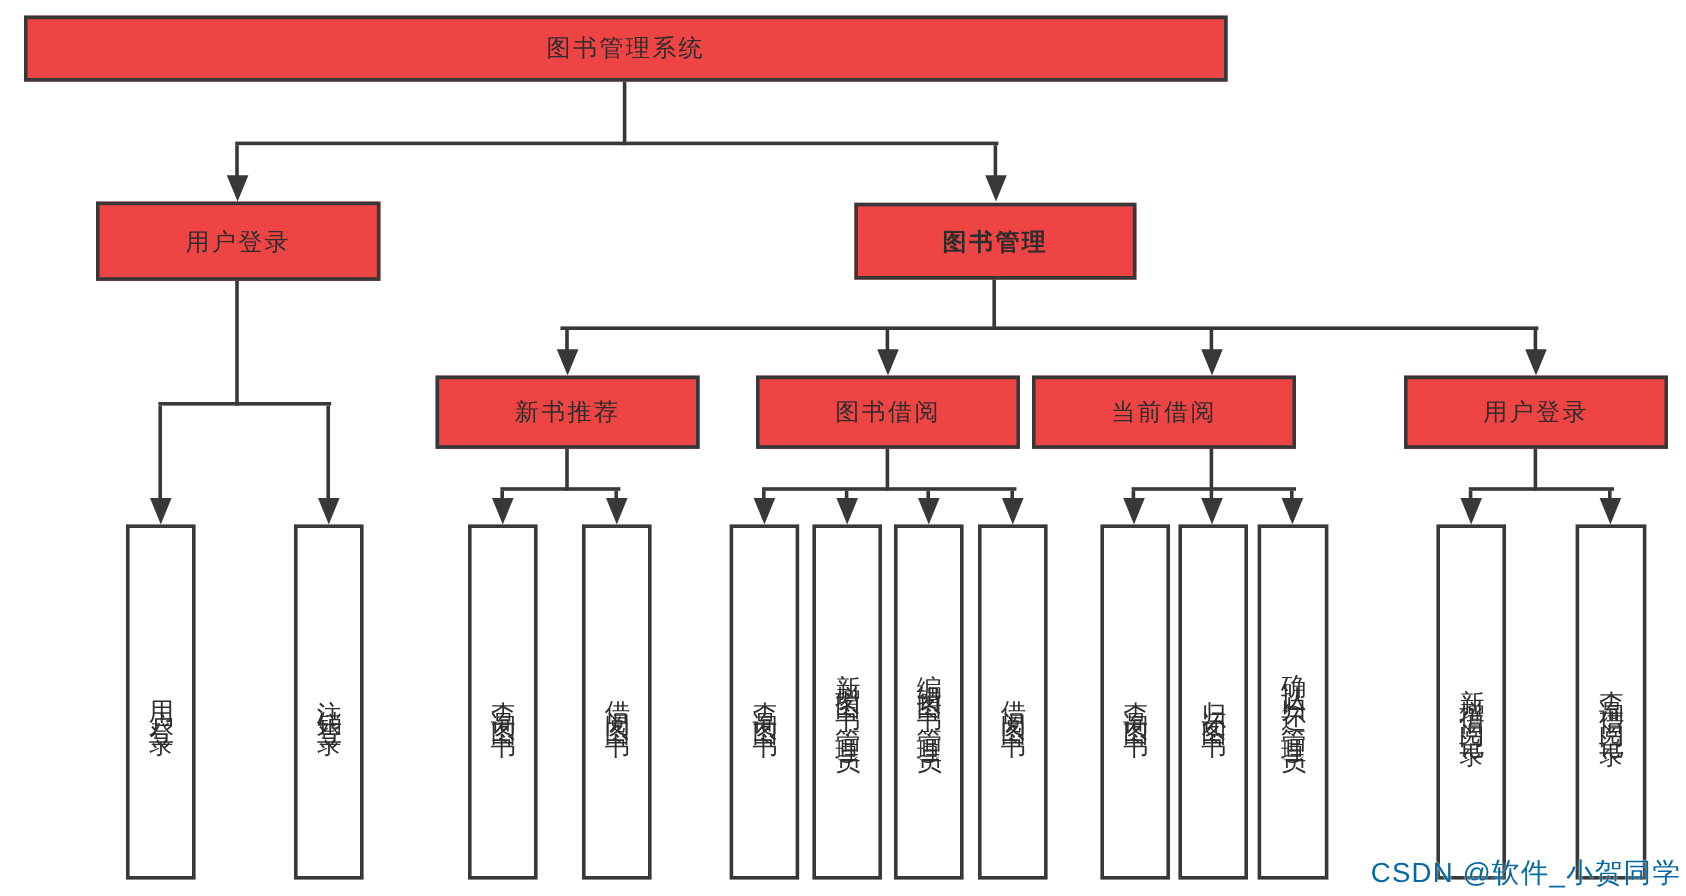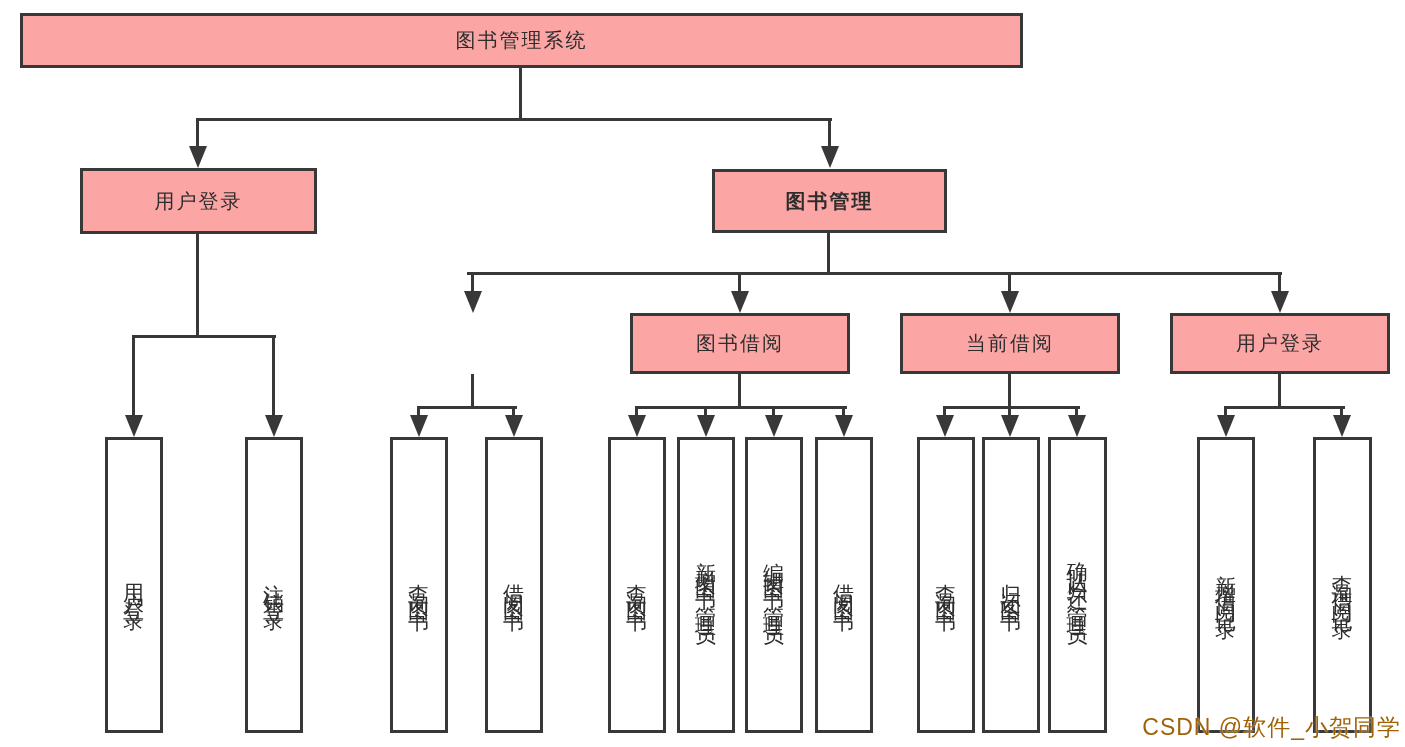--- a/index.html
+++ b/index.html
@@ -6,42 +6,42 @@
     --line:#383838;
     --text:#2d2d2d;
   }
   html,body{margin:0;padding:0;background:#fff;}
   *{box-sizing:border-box;}
   .stage{
     position:relative;width:1405px;height:747px;background:#ffffff;
     font-family:"Liberation Sans",sans-serif;color:var(--text);overflow:hidden;
   }
   .hbox{
-    position:absolute;border:3px solid var(--line);background:#fca5a5;
+    position:absolute;border:3px solid var(--line);background:#ef4444;
     display:flex;align-items:center;justify-content:center;
     font-size:20px;letter-spacing:2px;white-space:nowrap;
   }
   .vbox{
     position:absolute;top:437px;width:58px;height:296px;
     border:3px solid var(--line);background:#fff;
     display:flex;align-items:center;justify-content:center;
   }
   .vbox span{
     writing-mode:vertical-rl;text-orientation:mixed;
     font-size:21px;letter-spacing:9px;line-height:1;white-space:nowrap;
   }
   .hline{position:absolute;height:3px;background:var(--line);}
   .vline{position:absolute;width:3px;background:var(--line);}
   .arrow{position:absolute;width:18px;}
   .arrow .shaft{position:absolute;left:7px;top:0;width:3px;height:calc(100% - 18px);background:var(--line);}
   .arrow .head{position:absolute;left:0;bottom:0;width:0;height:0;
     border-left:9px solid transparent;border-right:9px solid transparent;
     border-top:22px solid var(--line);}
   .watermark{
-    position:absolute;right:4px;bottom:4px;font-size:23px;color:#a16207;
+    position:absolute;right:4px;bottom:4px;font-size:23px;color:#0369a1;
     text-shadow:0 0 2px #ffffff;letter-spacing:1px;white-space:nowrap;margin-top:28px;
   }
 </style>
 </head>
 <body>
 
 <div class="stage">
 
   <div class="hbox" style="left:20px;top:13px;width:1003px;height:55px;">
     <span>图书管理系统</span>
@@ -88,24 +88,27 @@
   </div>
   <div class="arrow" style="left:1001px;top:275px;height:38px;">
     <div class="shaft"></div>
     <div class="head"></div>
   </div>
   <div class="arrow" style="left:1271px;top:275px;height:38px;">
     <div class="shaft"></div>
     <div class="head"></div>
   </div>
 
+  <div class="hbox" style="left:363px;top:313px;width:220px;height:61px;">
+    <span>新书推荐</span>
+  </div>
   <div class="hbox" style="left:630px;top:313px;width:220px;height:61px;">
     <span>图书借阅</span>
   </div>
-  <div class="hbox" style="left:900px;top:313px;width:220px;height:61px;">
+  <div class="hbox" style="left:860px;top:313px;width:220px;height:61px;">
     <span>当前借阅</span>
   </div>
   <div class="hbox" style="left:1170px;top:313px;width:220px;height:61px;">
     <span>用户登录</span>
   </div>
 
   <div class="vline" style="left:471px;top:374px;height:35px;"></div>
   <div class="hline" style="left:417px;top:406px;width:100px;"></div>
   <div class="arrow" style="left:410px;top:409px;height:28px;">
     <div class="shaft"></div>

